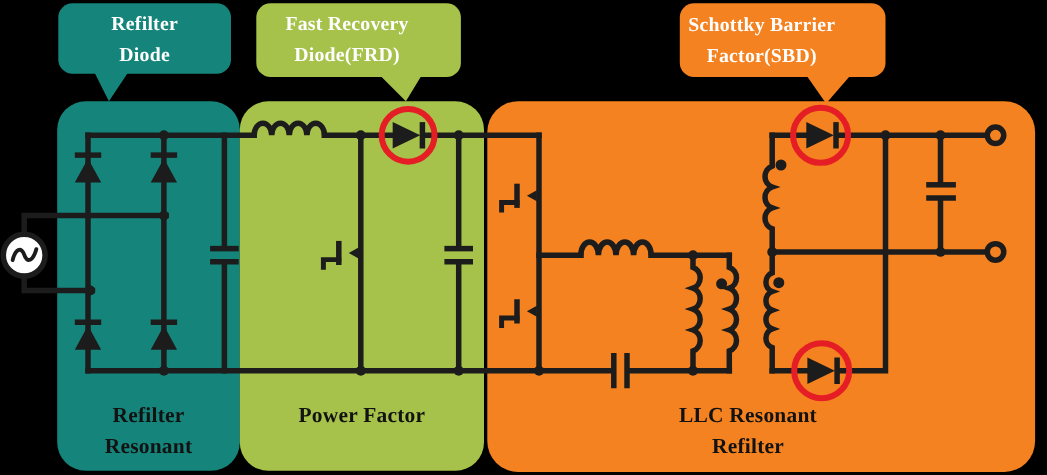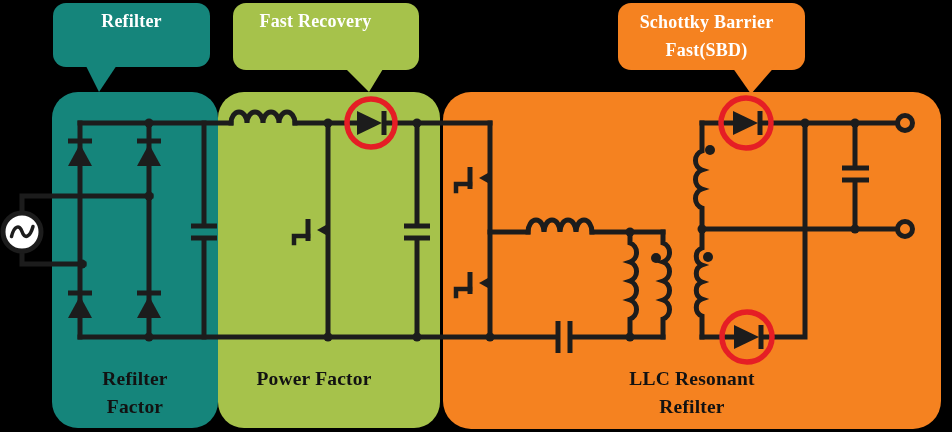--- a/index.html
+++ b/index.html
@@ -192,33 +192,35 @@
       <circle class="dot" cx="855" cy="123" r="4.5"></circle>
       <circle class="dot" cx="855" cy="229" r="4.5"></circle>
     </g>
 
     <circle class="ring" cx="905" cy="123" r="7.5"></circle>
     <circle class="ring" cx="905" cy="229" r="7.5"></circle>
   </svg>
 
   <div class="callout-text" style="left:53px;top:7px;width:157px">
     <div>Refilter</div>
+    <div>Diode</div>
   </div>
   <div class="callout-text" style="left:233px;top:7px;width:165px">
     <div>Fast Recovery</div>
-  </div>
-  <div class="callout-text" style="left:602px;top:8px;width:209px">
+    <div>Diode(FRD)</div>
+  </div>
+  <div class="callout-text" style="left:588px;top:8px;width:209px">
     <div>Schottky Barrier</div>
-    <div>Fast(SBD)</div>
+    <div>Factor(SBD)</div>
   </div>
 
   <div class="panel-label" style="left:52px;top:365px;width:166px">
     <div>Refilter</div>
-    <div>Factor</div>
-  </div>
-  <div class="panel-label" style="left:203px;top:365px;width:222px">
+    <div>Resonant</div>
+  </div>
+  <div class="panel-label" style="left:218px;top:365px;width:222px">
     <div>Power Factor</div>
   </div>
-  <div class="panel-label" style="left:443px;top:365px;width:498px">
+  <div class="panel-label" style="left:431px;top:365px;width:498px">
     <div>LLC Resonant</div>
     <div>Refilter</div>
   </div>
 </div>
 
 </body></html>

